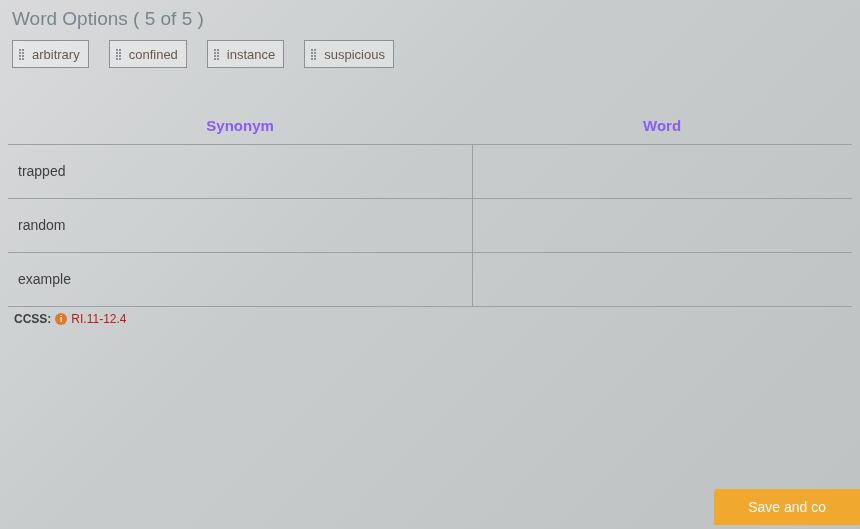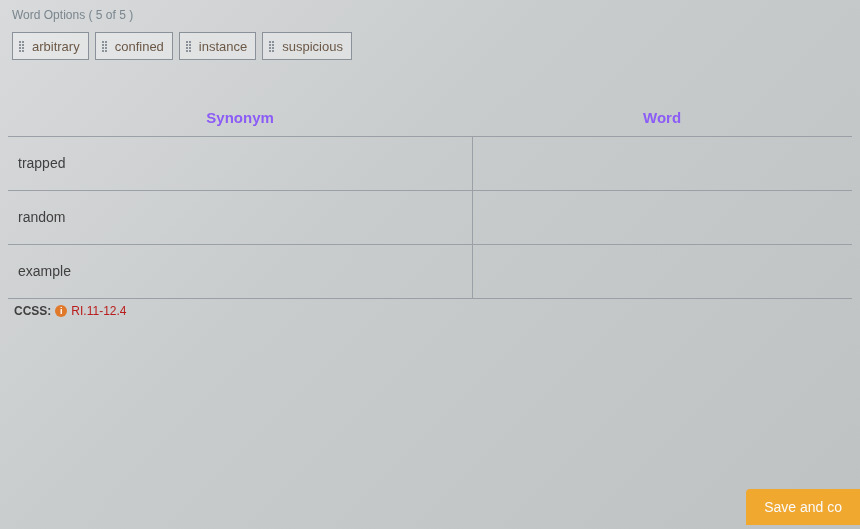--- a/index.html
+++ b/index.html
@@ -14,27 +14,27 @@
       font-family: Arial, Helvetica, sans-serif;
       color: #4a4a4a;
       position: relative;
       overflow: hidden;
     }
     .page {
       padding: 8px 8px 0 8px;
     }
     .word-options-title {
       color: #7a868e;
-      font-size: 12px;
+      font-size: 19px;
       margin-bottom: 10px;
       margin-left: 4px;
     }
     .word-options-row {
       display: flex;
-      gap: 6px;
+      gap: 20px;
       margin-bottom: 40px;
       margin-left: 4px;
     }
     .word-chip {
       border: 1px solid #8a9199;
       background: rgba(255,255,255,0.35);
       display: flex;
       align-items: center;
       padding: 4px 8px 4px 4px;
       min-height: 28px;
@@ -113,21 +113,21 @@
       color: #b91c1c;
       font-weight: normal;
     }
     .save-btn {
       position: absolute;
       bottom: 4px;
       right: 0;
       background: #f5a623;
       color: #fff;
       border: none;
-      padding: 10px 18px;
+      padding: 10px 34px;
       font-size: 14px;
       border-top-left-radius: 4px;
       cursor: pointer;
       opacity: 0.92;
     }
   </style>
 </head>
 <body>
 
 <div class="page">

